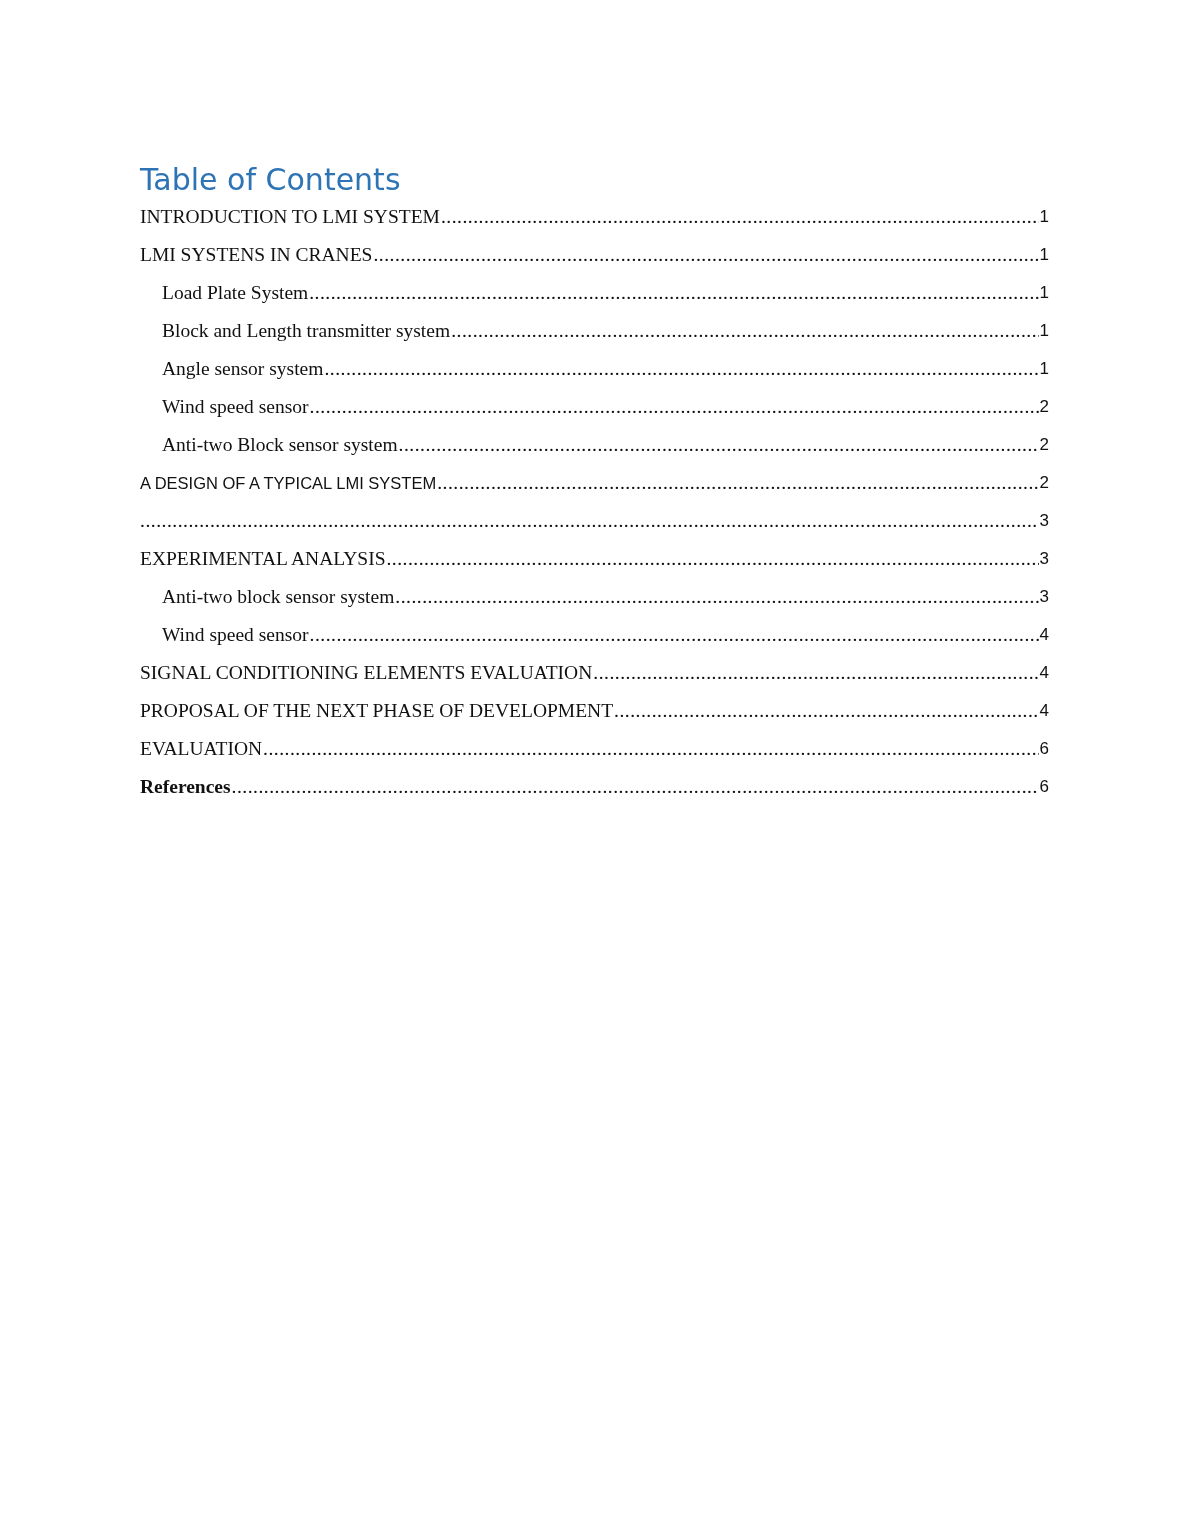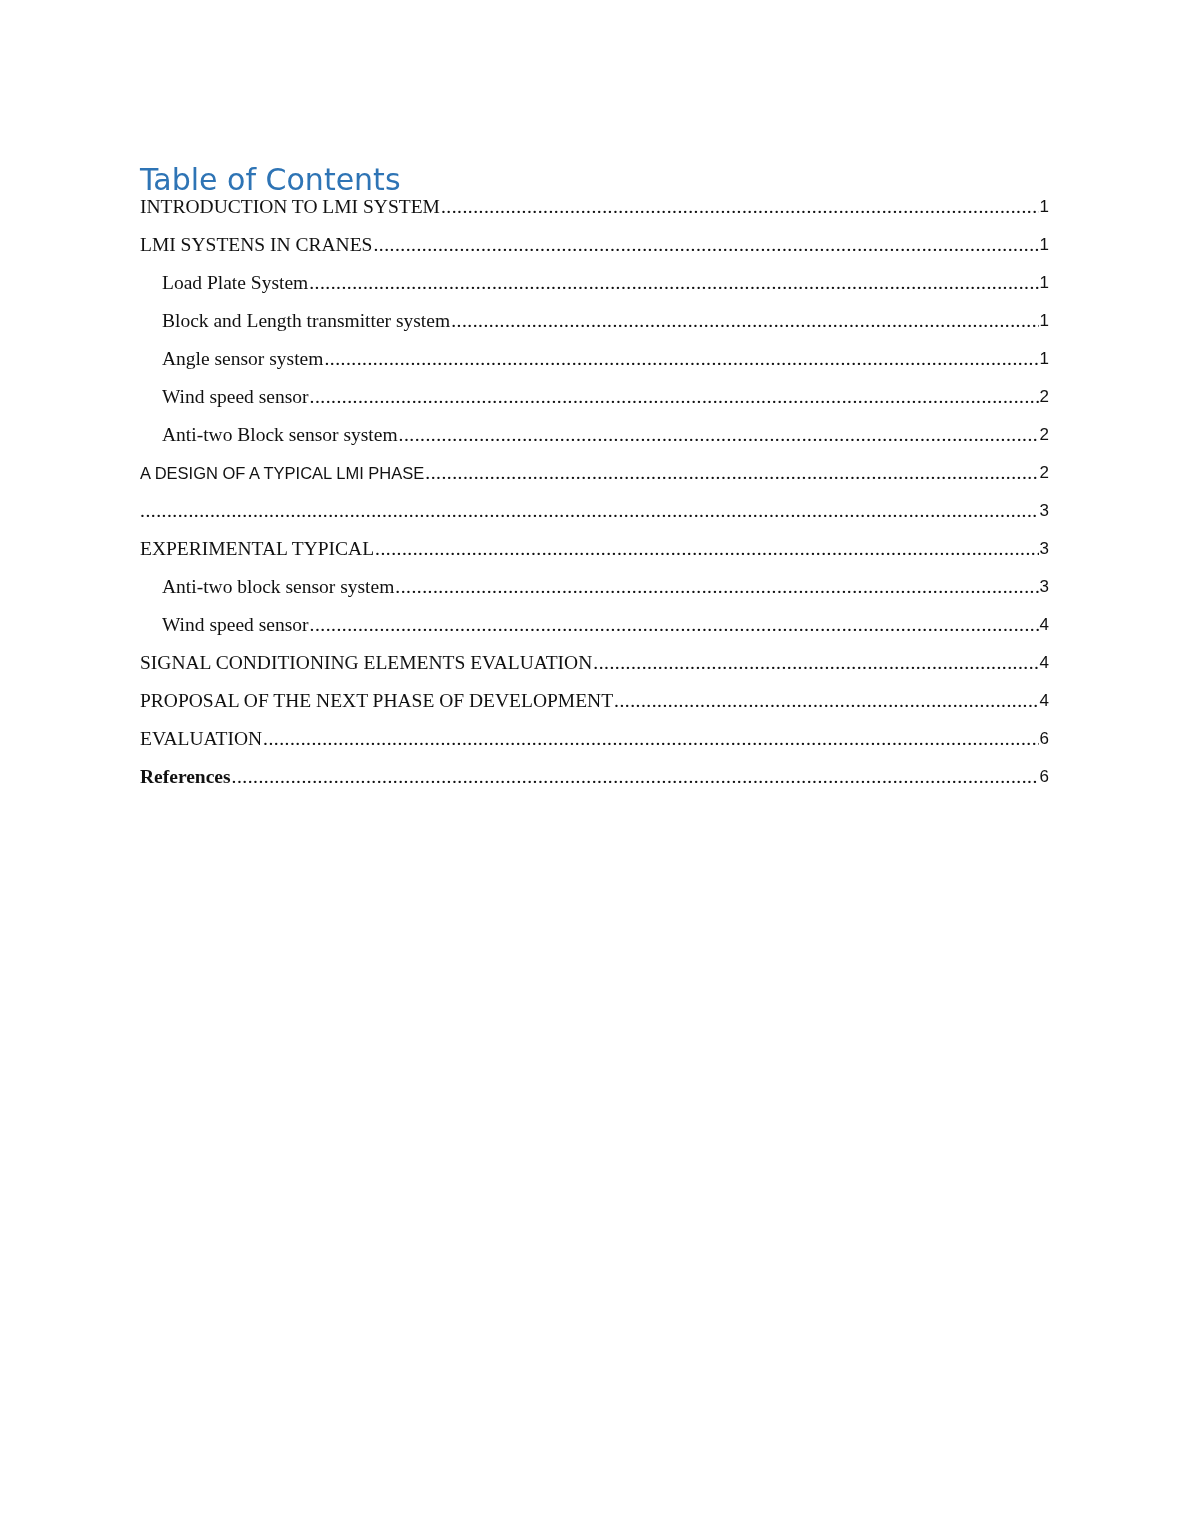--- a/index.html
+++ b/index.html
@@ -3,21 +3,21 @@
 <meta charset="utf-8">
 <style>
   html, body { margin: 0; padding: 0; background: #ffffff; }
   body { width: 1190px; height: 1540px; position: relative; overflow: hidden; }
   .page { position: absolute; left: 0; top: 0; width: 1190px; height: 1540px; background: #fff; }
   .toc-title {
     position: absolute; left: 140px; top: 160px;
     font-family: "DejaVu Sans", sans-serif; font-size: 30px; color: #2e74b5;
     line-height: 40px; white-space: nowrap;
   }
-  .toc { position: absolute; left: 140px; top: 188px; width: 909px; }
+  .toc { position: absolute; left: 140px; top: 198px; width: 909px; }
   .toc-entry {
     position: relative; height: 38px; display: flex; align-items: center;
     overflow: hidden; white-space: nowrap; color: #111;
   }
   .toc-entry.level2 { padding-left: 22px; }
   .toc-entry .label {
     font-family: "Liberation Serif", serif; font-size: 19.5px; background: #fff;
     padding-right: 1px; position: relative; z-index: 1;
   }
   .toc-entry.sans .label { font-family: "Liberation Sans", sans-serif; font-size: 16.5px; }
@@ -69,30 +69,30 @@
       <span class="label">Wind speed sensor</span>
       <span class="leader"></span>
       <span class="page-num">2</span>
     </div>
     <div class="toc-entry level2">
       <span class="label">Anti-two Block sensor system</span>
       <span class="leader"></span>
       <span class="page-num">2</span>
     </div>
     <div class="toc-entry sans">
-      <span class="label">A DESIGN OF A TYPICAL LMI PHASE</span>
+      <span class="label">A DESIGN OF A TYPICAL LMI SYSTEM</span>
       <span class="leader"></span>
       <span class="page-num">2</span>
     </div>
     <div class="toc-entry sans">
       <span class="leader"></span>
       <span class="page-num">3</span>
     </div>
     <div class="toc-entry">
-      <span class="label">EXPERIMENTAL TYPICAL</span>
+      <span class="label">EXPERIMENTAL ANALYSIS</span>
       <span class="leader"></span>
       <span class="page-num">3</span>
     </div>
     <div class="toc-entry level2">
       <span class="label">Anti-two block sensor system</span>
       <span class="leader"></span>
       <span class="page-num">3</span>
     </div>
     <div class="toc-entry level2">
       <span class="label">Wind speed sensor</span>

